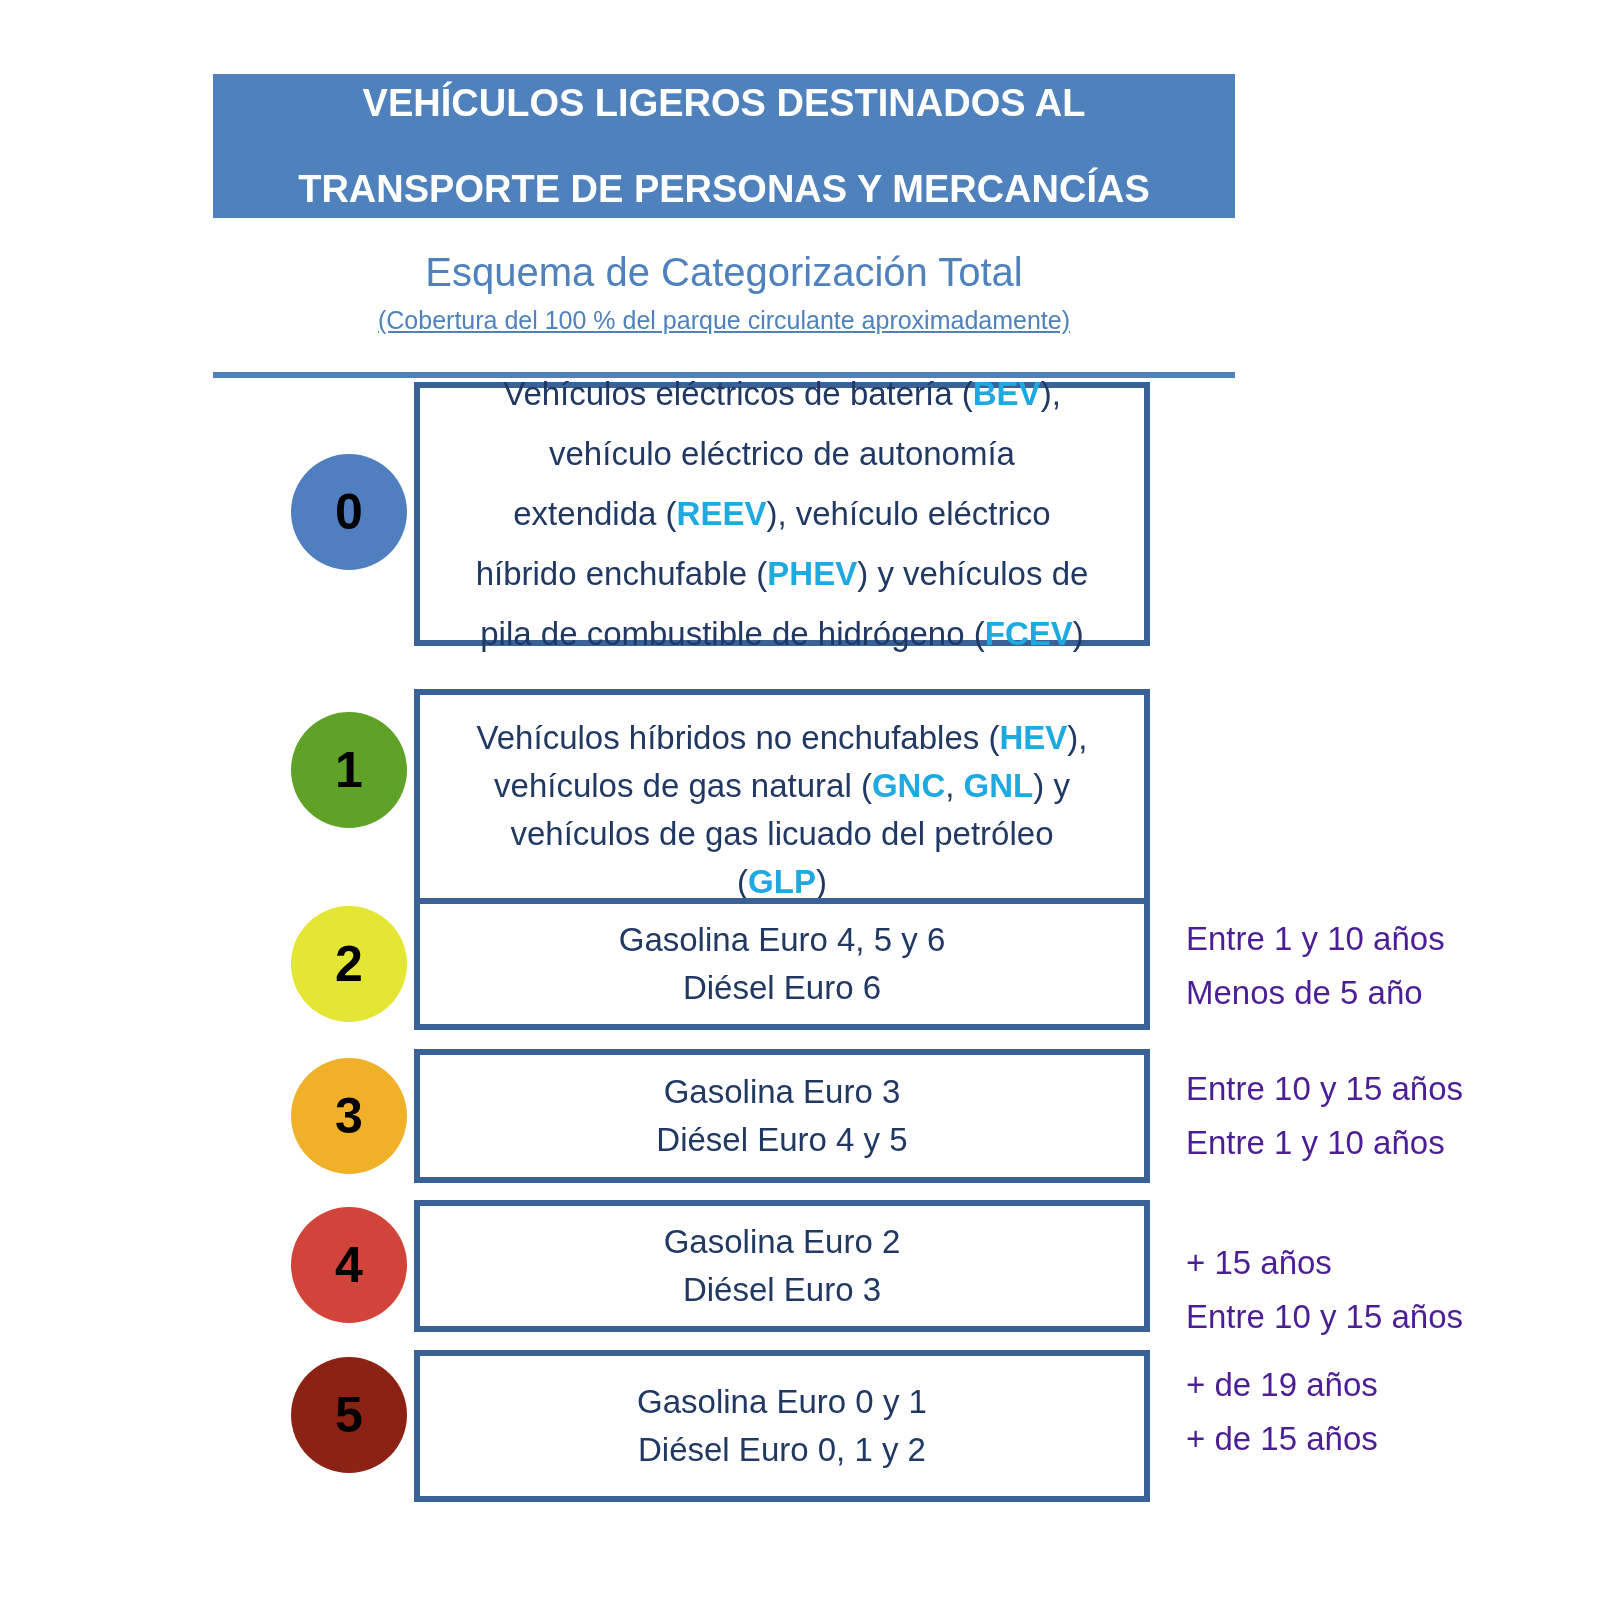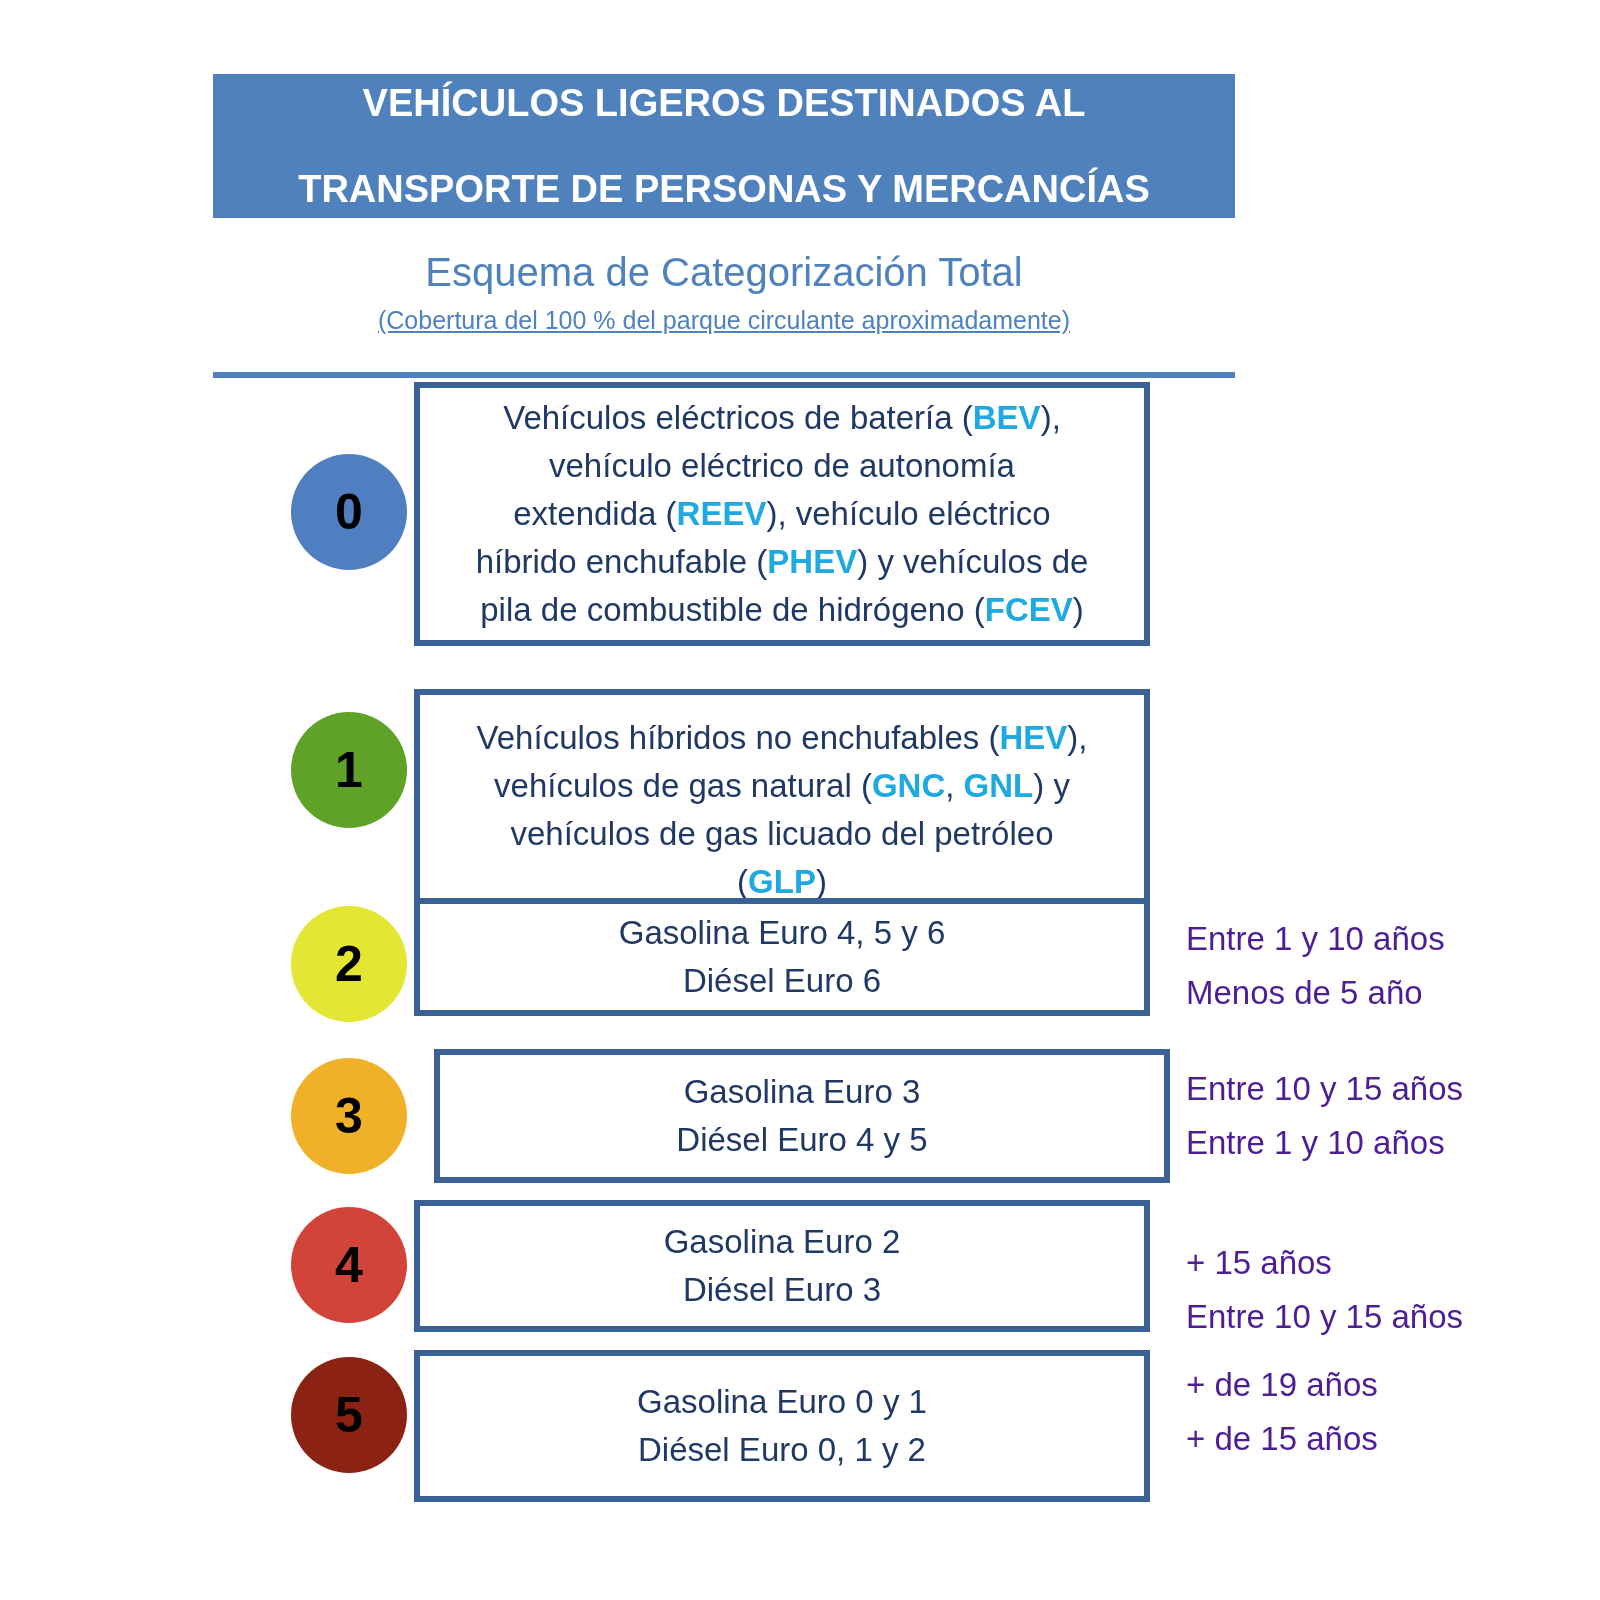--- a/index.html
+++ b/index.html
@@ -30,45 +30,45 @@
 <div class="banner">
   <div class="line">VEHÍCULOS LIGEROS DESTINADOS AL</div>
   <div class="line">TRANSPORTE DE PERSONAS Y MERCANCÍAS</div>
 </div>
 <div class="subtitle">Esquema de Categorización Total</div>
 <div class="subnote">(Cobertura del 100 % del parque circulante aproximadamente)</div>
 <div class="rule"></div>
 
 <div id="categories">
     <div class="badge" style="top: 454px; background: rgb(79, 127, 192);">0</div>
-    <div class="box" style="top: 382px; height: 264px;">
+    <div class="box" style="top: 382px; height: 264px; gap: 12px;">
       <div><span>Vehículos eléctricos de batería (</span><span class="hl">BEV</span><span>),</span></div>
       <div><span>vehículo eléctrico de autonomía</span></div>
       <div><span>extendida (</span><span class="hl">REEV</span><span>), vehículo eléctrico</span></div>
       <div><span>híbrido enchufable (</span><span class="hl">PHEV</span><span>) y vehículos de</span></div>
       <div><span>pila de combustible de hidrógeno (</span><span class="hl">FCEV</span><span>)</span></div>
     </div>
     <div class="badge" style="top: 712px; background: rgb(95, 162, 40);">1</div>
     <div class="box" style="top: 689px; height: 242px;">
       <div><span>Vehículos híbridos no enchufables (</span><span class="hl">HEV</span><span>),</span></div>
       <div><span>vehículos de gas natural (</span><span class="hl">GNC</span><span>, </span><span class="hl">GNL</span><span>) y</span></div>
       <div><span>vehículos de gas licuado del petróleo</span></div>
       <div><span>(</span><span class="hl">GLP</span><span>)</span></div>
     </div>
     <div class="badge" style="top: 906px; background: rgb(227, 230, 51);">2</div>
-    <div class="box" style="top: 898px; height: 118px;">
+    <div class="box" style="top: 898px; height: 132px;">
       <div><span>Gasolina Euro 4, 5 y 6</span></div>
       <div><span>Diésel Euro 6</span></div>
     </div>
     <div class="side" style="top: 912px;">
       <div>Entre 1 y 10 años</div>
       <div>Menos de 5 año</div>
     </div>
     <div class="badge" style="top: 1058px; background: rgb(240, 177, 41);">3</div>
-    <div class="box" style="top: 1049px; height: 134px; margin-left: 20px;">
+    <div class="box" style="top: 1049px; height: 134px;">
       <div><span>Gasolina Euro 3</span></div>
       <div><span>Diésel Euro 4 y 5</span></div>
     </div>
     <div class="side" style="top: 1062px;">
       <div>Entre 10 y 15 años</div>
       <div>Entre 1 y 10 años</div>
     </div>
     <div class="badge" style="top: 1207px; background: rgb(210, 68, 58);">4</div>
     <div class="box" style="top: 1200px; height: 132px;">
       <div><span>Gasolina Euro 2</span></div>

